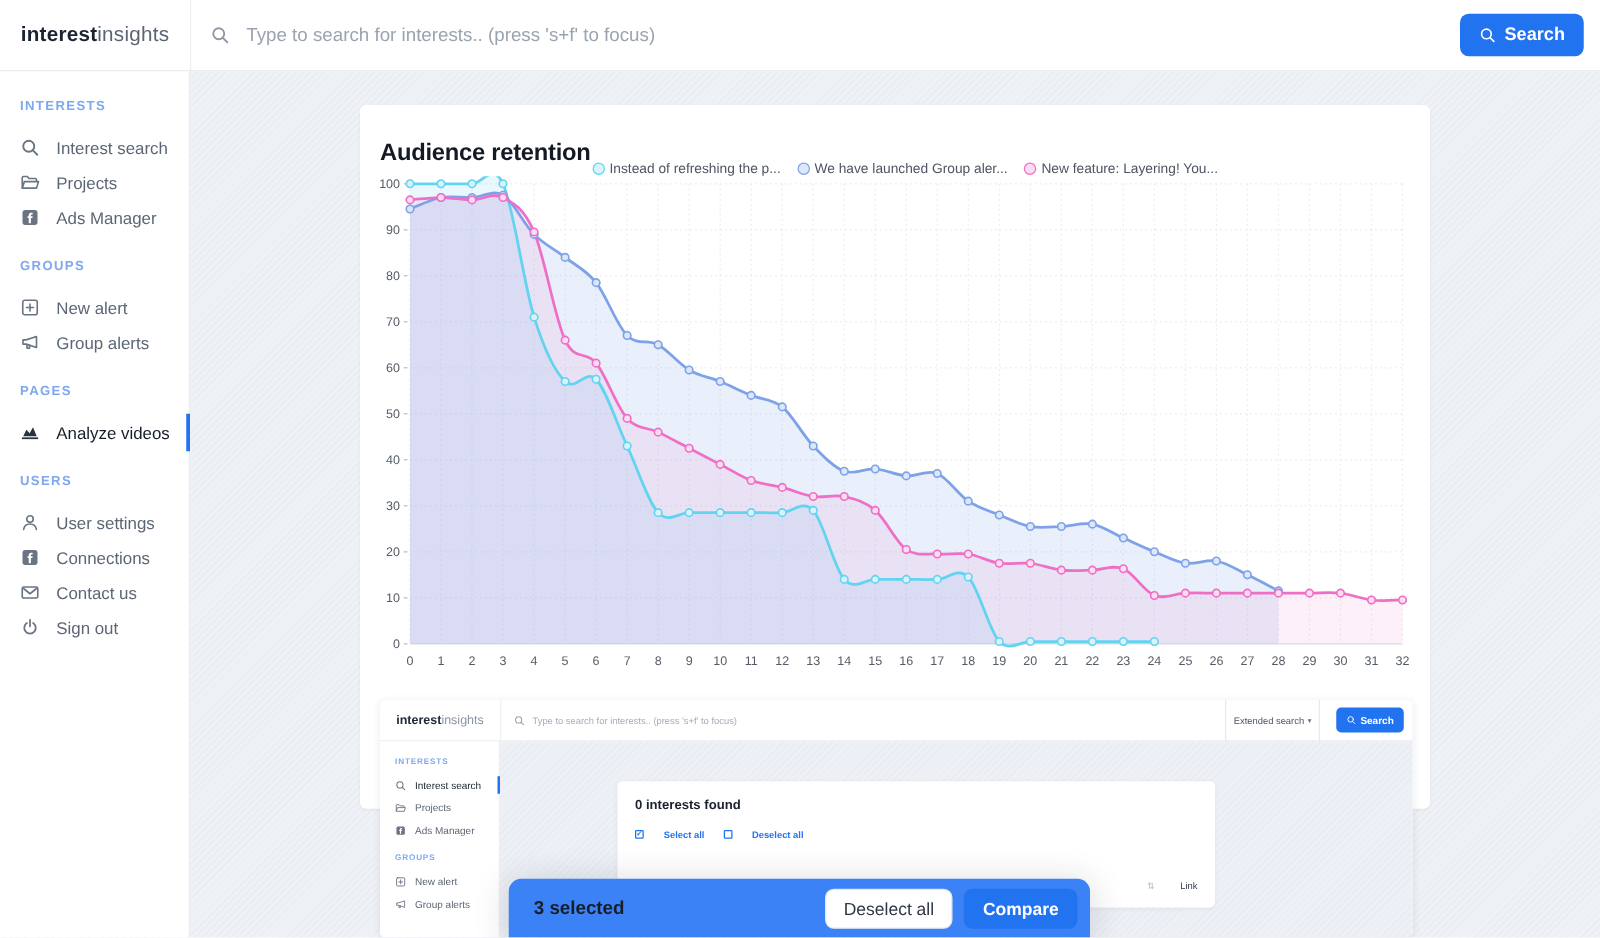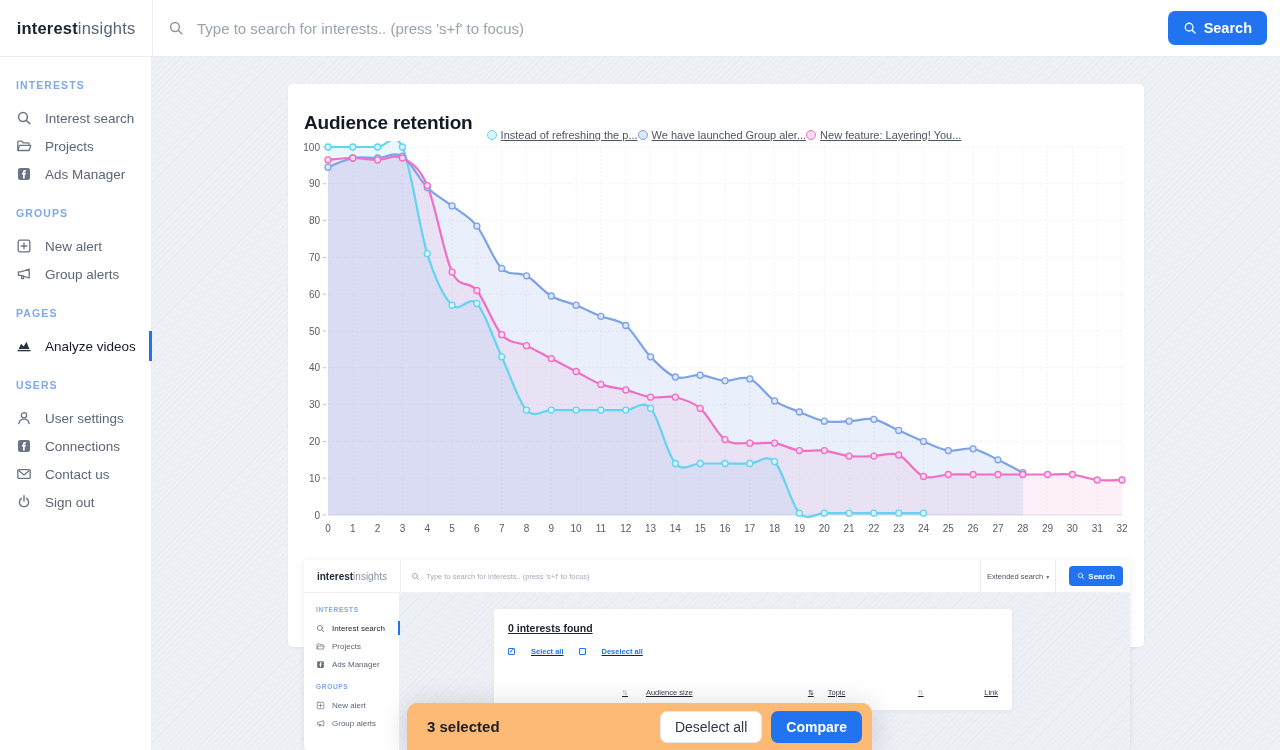--- a/index.html
+++ b/index.html
@@ -39,21 +39,21 @@
   .nav-item .ic{color:#6b7483;flex:none;}
   .nav-item.active{color:#161d2a;font-weight:500;}
   .nav-item.active .ic{color:#2a3140;}
   .nav-item.active::after{content:"";position:absolute;right:-1px;top:-1px;width:3px;height:30px;background:#2173f0;}
 
   
   .chart-card{position:absolute;left:288px;top:84px;width:856px;height:563px;background:#fff;
     border-radius:5px;box-shadow:0 1px 3px rgba(20,30,50,.05);}
   .card-title{position:absolute;left:16px;top:12px;font-size:19px;font-weight:700;color:#141a24;letter-spacing:-.2px;}
   .legend{position:absolute;left:24px;right:8px;top:45px;display:flex;justify-content:center;
-    align-items:flex-end;font-size:11px;color:#4d5562;text-decoration:underline;}
+    gap:13px;align-items:flex-end;font-size:11px;color:#4d5562;}
   .legend-item{display:flex;align-items:center;gap:4px;cursor:pointer;}
   .legend-dot{width:10px;height:10px;border-radius:50%;border:1.5px solid;box-sizing:border-box;}
   #chart{position:absolute;left:16px;top:57px;}
   #chart text{font-size:10px;fill:#555c66;}
 
   
   .mini{position:absolute;left:304px;top:560px;width:826px;height:190px;background:#fff;
     border-radius:4px;box-shadow:0 1px 7px rgba(20,30,50,.09);overflow:hidden;}
   .mini-topbar{height:32px;display:flex;align-items:center;border-bottom:1px solid #eef0f3;}
   .mini-brand{width:96px;text-align:center;font-size:10px;flex:none;}
@@ -70,38 +70,38 @@
   .mini-body{position:relative;height:158px;background-color:#edf0f5;
     background-image:repeating-linear-gradient(135deg, rgba(140,150,170,0.05) 0 1px, transparent 1px 4px);}
   .mini-sidebar{position:absolute;left:0;top:0;bottom:0;width:96px;background:#fff;
     border-right:1px solid #eef0f3;padding-top:13px;box-sizing:border-box;}
   .mini-sec{margin-bottom:10px;}
   .mini-sec-title{color:#7fa8ee;font-size:6.5px;font-weight:700;letter-spacing:.7px;padding-left:12px;margin-bottom:6px;}
   .mini-item{display:flex;align-items:center;gap:7px;height:18px;padding-left:12px;font-size:8px;color:#5c6675;position:relative;cursor:pointer;}
   .mini-item .ic{color:#6b7483;flex:none;}
   .mini-item.active{color:#1a2230;font-weight:500;}
   .mini-item.active::after{content:"";position:absolute;right:-1px;top:2px;width:2px;height:14px;background:#2173f0;}
-  .mini-panel{position:absolute;left:190px;top:16px;width:518px;height:101px;background:#fff;border-radius:4px;
-    box-shadow:0 1px 4px rgba(20,30,50,.05);padding:13px 14px;box-sizing:border-box;text-decoration:underline;}
+  .mini-panel{position:absolute;left:190px;top:32px;width:478px;height:101px;background:#fff;border-radius:4px;
+    box-shadow:0 1px 4px rgba(20,30,50,.05);padding:13px 14px;box-sizing:border-box;}
   .mini-heading{font-size:10.5px;font-weight:700;color:#1a2230;}
   .mini-selects{display:flex;gap:15px;margin-top:13px;align-items:center;font-size:7.5px;font-weight:700;color:#2173f0;}
   .mini-select{display:flex;align-items:center;gap:16px;cursor:pointer;}
   .mini-cb{width:7px;height:7px;border:1px solid #2173f0;border-radius:1px;position:relative;box-sizing:border-box;}
   .mini-cb.checked::after{content:"\2713";position:absolute;left:0px;top:-2px;font-size:6px;color:#2173f0;}
   .mini-thead{display:flex;align-items:center;margin-top:10px;padding-bottom:6px;border-bottom:1px solid #eef0f3;
     font-size:7.5px;color:#39404d;}
   .mini-th-sort{color:#b6bcc6;font-size:7px;margin:0 0 0 4px;cursor:pointer;}
   .mini-th-sort.on{color:#39404d;}
   .w-name{width:110px;margin-top:44px;}
   .w-aud{width:158px;margin-left:18px;}
   .w-topic{width:86px;margin-left:14px;}
   .w-link{margin-left:auto;}
 
   
-  .selbar{position:absolute;left:407px;bottom:0;width:465px;height:47px;background:#fdba74;
+  .selbar{position:absolute;left:407px;bottom:0;width:465px;height:47px;background:#3b82f6;
     border-radius:10px 10px 0 0;box-shadow:0 3px 28px rgba(25,35,55,.18);display:flex;align-items:center;
     padding:0 10px 0 20px;box-sizing:border-box;z-index:10;justify-content:flex-end;}
   .sel-count{font-size:15px;font-weight:700;color:#171e2a;}
   .btn-deselect{margin-left:auto;height:32px;padding:0 14px;background:#fff;border:1px solid #e4e7ec;
     border-radius:7px;font-size:14px;color:#2f3745;}
   .btn-compare{margin-left:9px;height:32px;padding:0 15px;background:#2173f0;border:none;border-radius:7px;
     font-size:14px;font-weight:600;color:#fff;}
 
   .ic16{width:16px;height:16px;}
   .ic9{width:9px;height:9px;}

